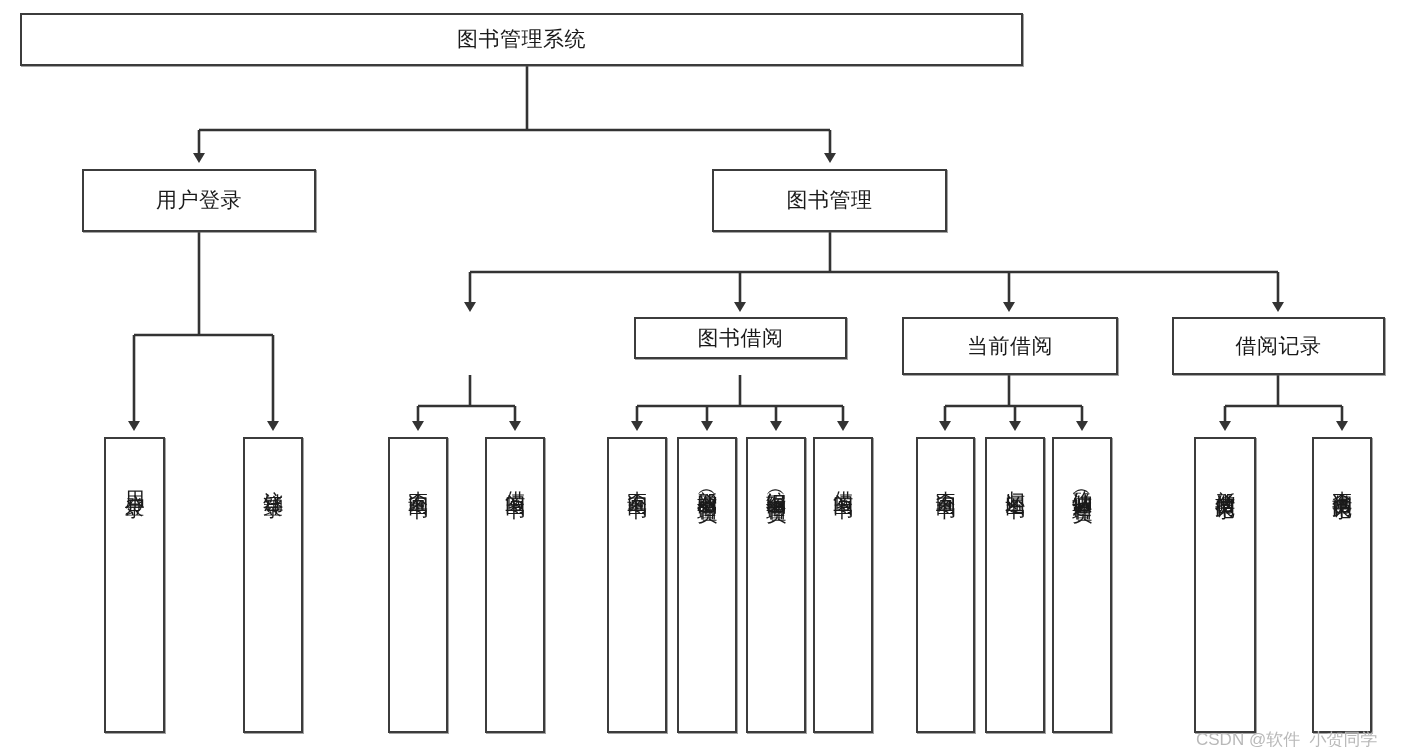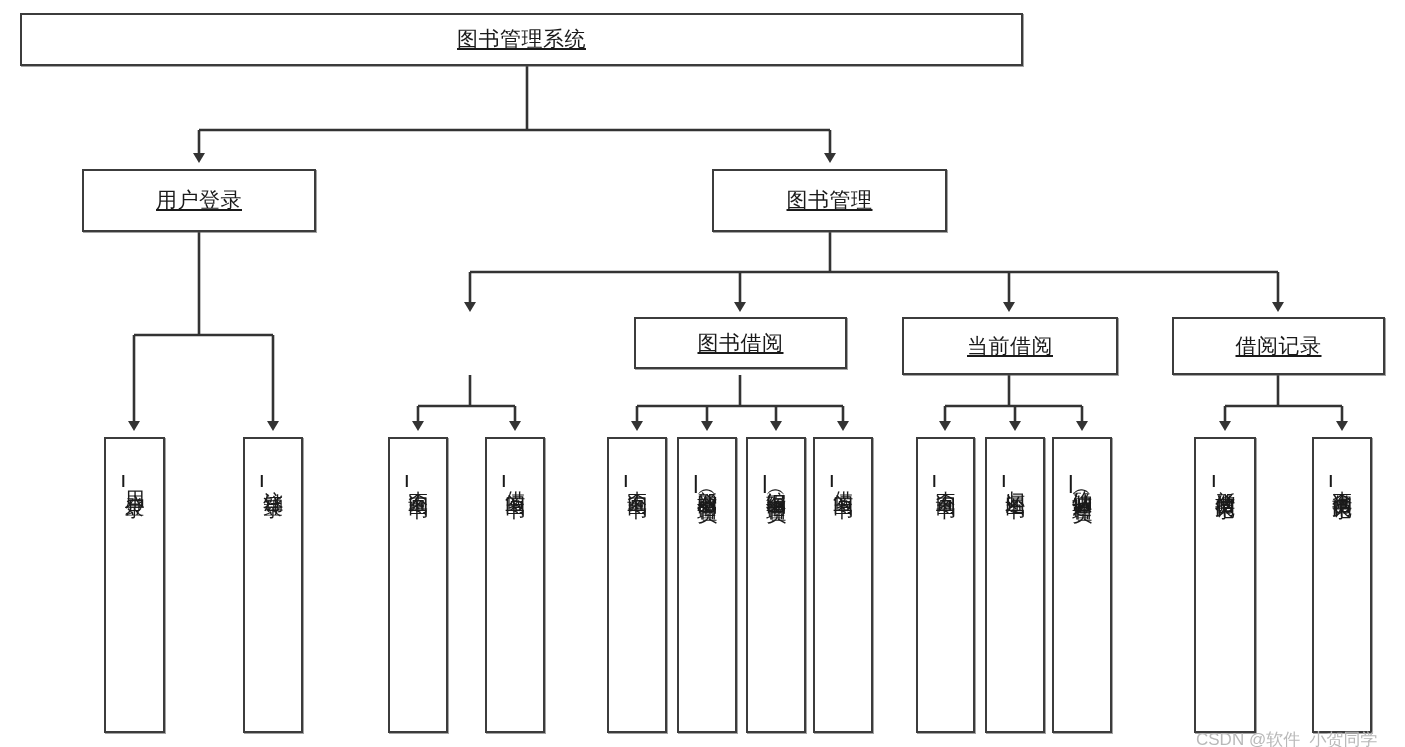--- a/index.html
+++ b/index.html
@@ -34,21 +34,20 @@
     align-items: center;
     justify-content: center;
     box-shadow: 1px 1px 0 rgba(90,90,90,0.55);
   }
   .node .lbl {
     color: #1a1a1a;
     font-size: 21px;
     line-height: 1.18;
     letter-spacing: 0.5px;
     white-space: nowrap;
-    text-decoration: underline;
   }
   .node.vert {
     align-items: flex-start;
     padding-top: 36px;
   }
   .node.vert .lbl {
     writing-mode: vertical-rl;
     text-orientation: upright;
     font-size: 20px;
     letter-spacing: 3px;
@@ -125,21 +124,21 @@
     <span class="lbl">图书管理系统</span>
   </div>
 
   <div class="node" id="n-l2-0" style="left: 82px; top: 169px; width: 234px; height: 63px;">
     <span class="lbl">用户登录</span>
   </div>
   <div class="node" id="n-l2-1" style="left: 712px; top: 169px; width: 235px; height: 63px;">
     <span class="lbl">图书管理</span>
   </div>
 
-  <div class="node" id="n-l3-1" style="left: 634px; top: 317px; width: 213px; height: 52px;">
+  <div class="node" id="n-l3-1" style="left: 634px; top: 317px; width: 213px; height: 42px;">
     <span class="lbl">图书借阅</span>
   </div>
   <div class="node" id="n-l3-2" style="left: 902px; top: 317px; width: 216px; height: 58px; text-align: right;">
     <span class="lbl">当前借阅</span>
   </div>
   <div class="node" id="n-l3-3" style="left: 1172px; top: 317px; width: 213px; height: 58px;">
     <span class="lbl">借阅记录</span>
   </div>
 
   <div class="node vert" id="n-leaf-0" style="left: 104px; top: 437px; width: 61px; height: 296px;">

